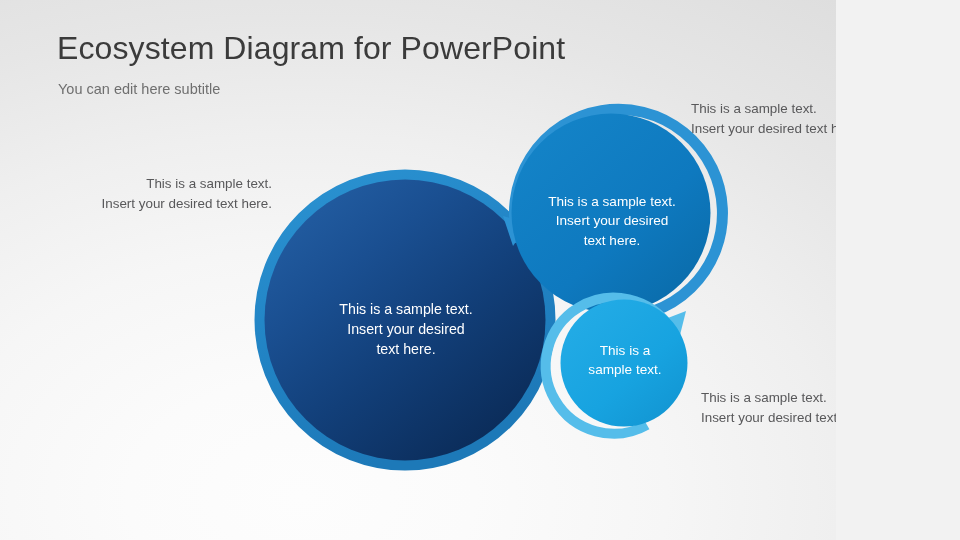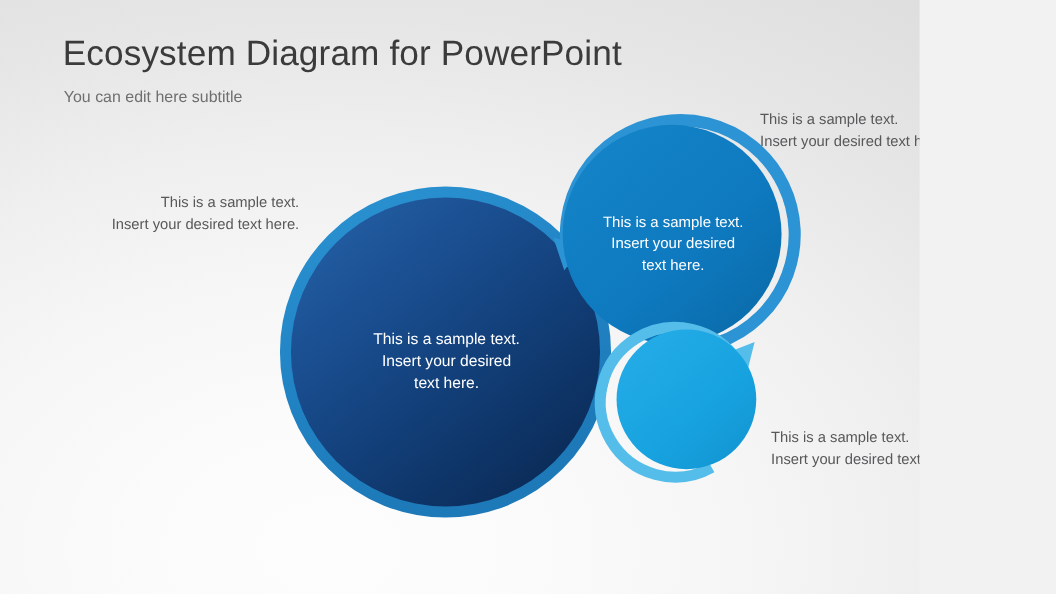--- a/index.html
+++ b/index.html
@@ -152,20 +152,22 @@
   </svg>
 
   <div class="circle-text" id="big-text">This is a sample text.
 Insert your desired
 text here.</div>
 
   <div class="circle-text" id="mid-text">This is a sample text.
 Insert your desired
 text here.</div>
 
+  <div class="circle-text" id="small-text">This is a
+sample text.</div>
 
   <div class="callout" id="label-topright">This is a sample text.
 Insert your desired text here.</div>
 
   <div class="callout" id="label-left">This is a sample text.
 Insert your desired text here.</div>
 
   <div class="callout" id="label-bottomright">This is a sample text.
 Insert your desired text here.</div>
 

